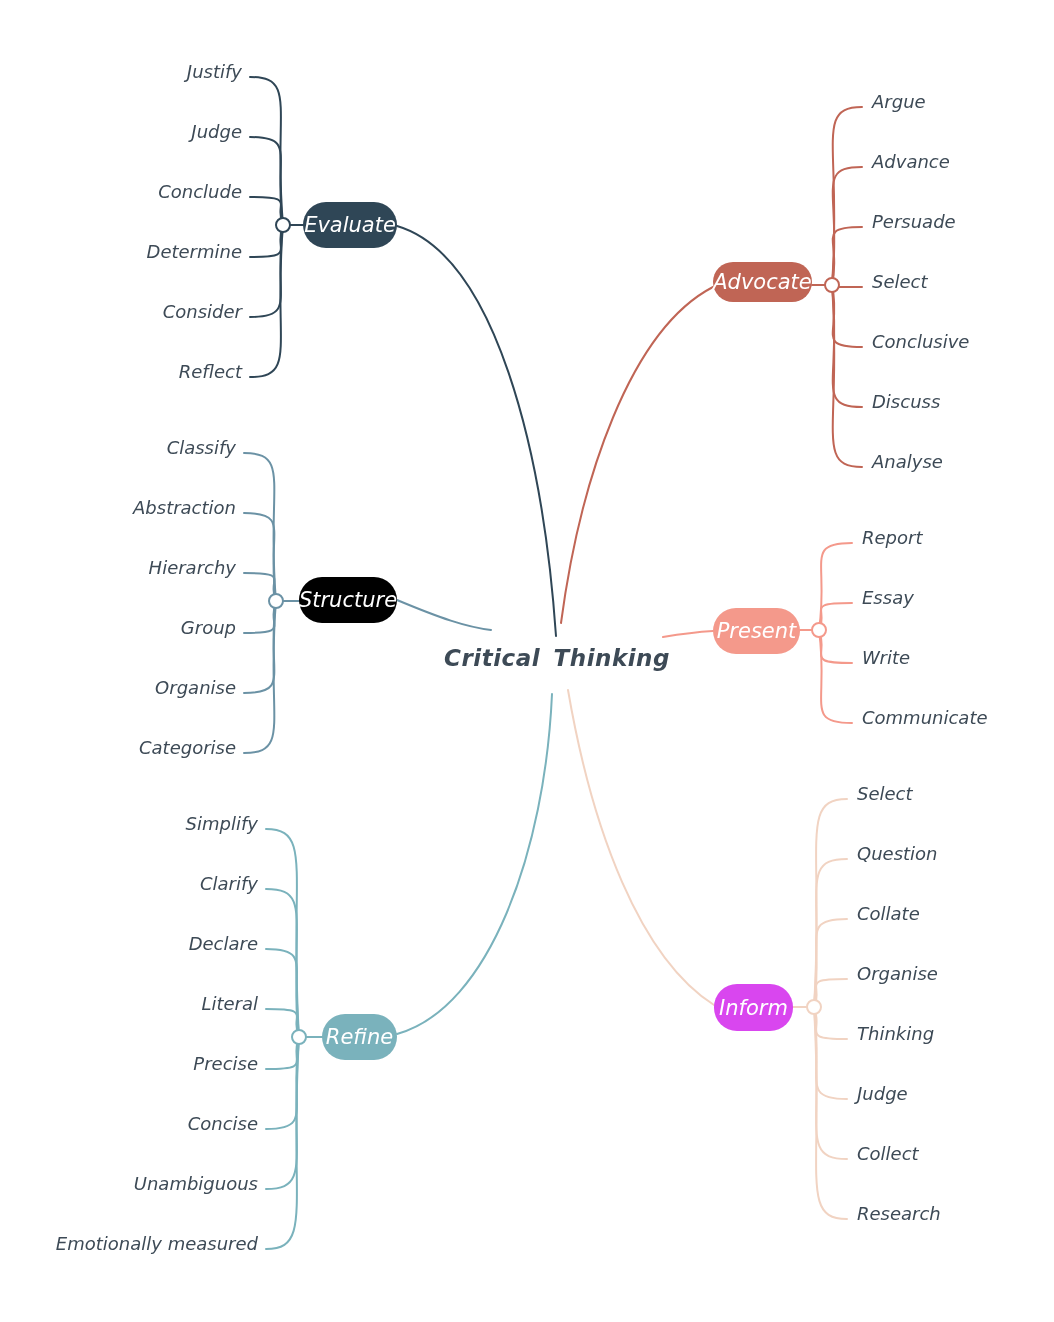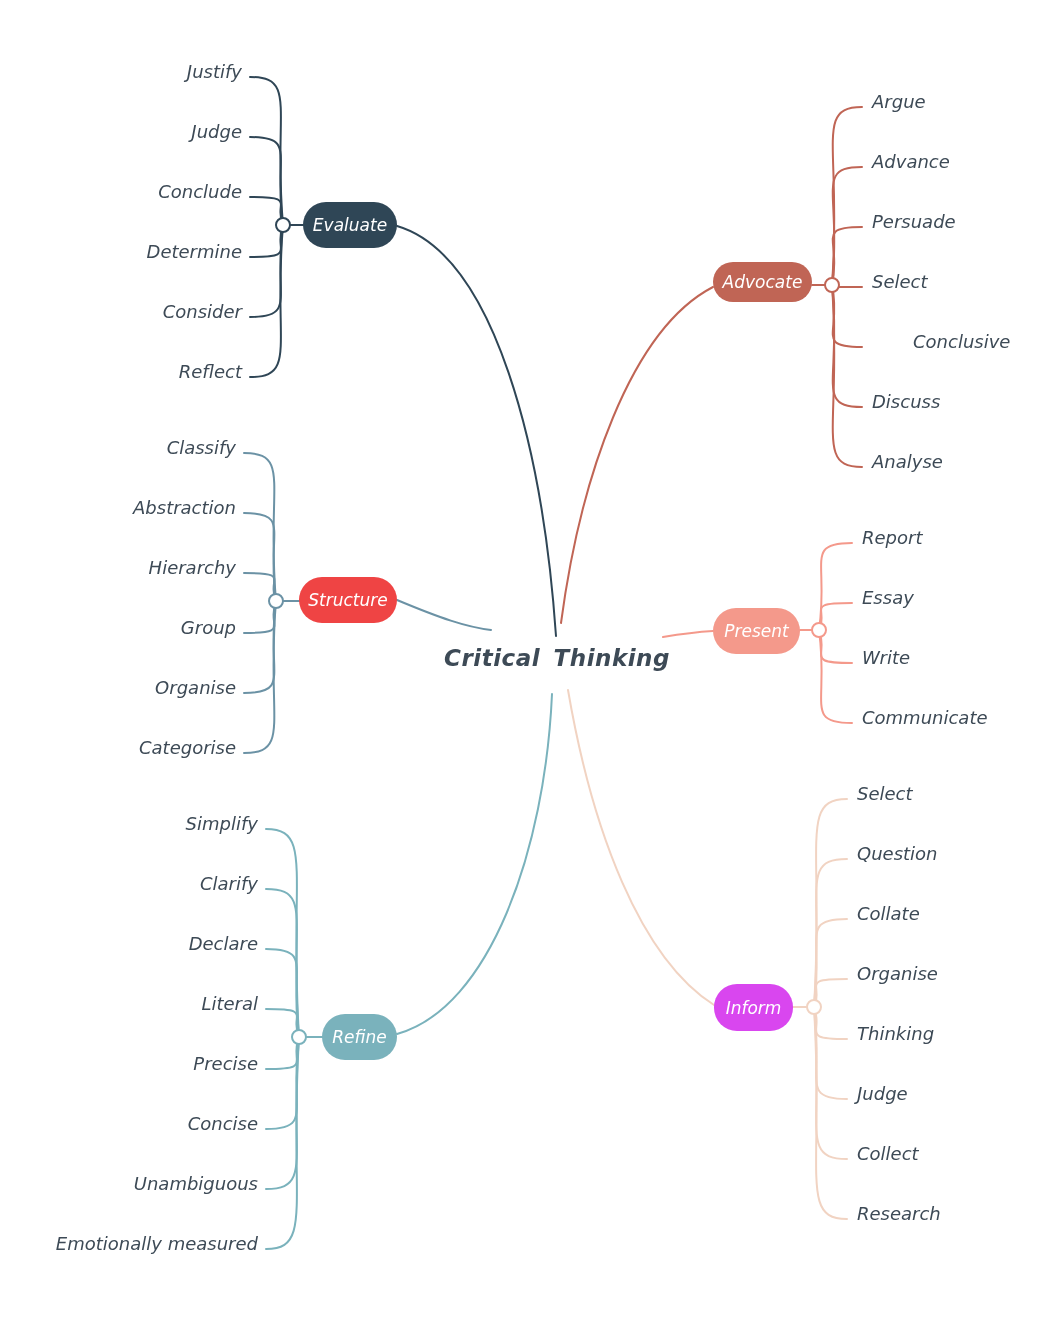--- a/index.html
+++ b/index.html
@@ -38,21 +38,21 @@
     font-style: italic;
     letter-spacing: 0.5px;
     word-spacing: 5px;
     white-space: nowrap;
     cursor: pointer;
   }
   .node {
     position: absolute;
     border-radius: 23px;
     color: #ffffff;
-    font-size: 17px;
+    font-size: 21px;
     font-style: italic;
     display: flex;
     align-items: center;
     justify-content: center;
     white-space: nowrap;
     cursor: pointer;
   }
   .child-label {
     position: absolute;
     height: 28px;
@@ -133,37 +133,37 @@
     <path d="M814,1007 C824,1079 799,1099 847,1099" stroke="#f1d3c2"></path>
     <path d="M814,1007 C824,1126 799,1159 847,1159" stroke="#f1d3c2"></path>
     <path d="M814,1007 C824,1172 799,1219 847,1219" stroke="#f1d3c2"></path>
     <circle cx="814" cy="1007" r="7" stroke="#f1d3c2"></circle>
   </svg>
 
   <div class="root-topic" style="left:557px; top:658px;">Critical Thinking</div>
 
   <div class="node" style="left: 303px; top: 202px; width: 94px; height: 46px; background-color: rgb(47, 70, 86);">Evaluate</div>
   <div class="node" style="left: 713px; top: 262px; width: 99px; height: 40px; background-color: rgb(192, 101, 85);">Advocate</div>
-  <div class="node" style="left: 299px; top: 577px; width: 98px; height: 46px; background-color: #ef4444;">Structure</div>
+  <div class="node" style="left: 299px; top: 577px; width: 98px; height: 46px; background-color: #000000;">Structure</div>
   <div class="node" style="left: 713px; top: 608px; width: 87px; height: 46px; background-color: rgb(244, 153, 139);">Present</div>
   <div class="node" style="left: 322px; top: 1014px; width: 75px; height: 46px; background-color: rgb(122, 178, 188);">Refine</div>
   <div class="node" style="left: 714px; top: 984px; width: 79px; height: 47px; background-color: #d946ef;">Inform</div>
 
   <div class="child-label left" style="right:812px; top:58px;">Justify</div>
   <div class="child-label left" style="right:812px; top:118px;">Judge</div>
   <div class="child-label left" style="right:812px; top:178px;">Conclude</div>
   <div class="child-label left" style="right:812px; top:238px;">Determine</div>
   <div class="child-label left" style="right:812px; top:298px;">Consider</div>
   <div class="child-label left" style="right:812px; top:358px;">Reflect</div>
 
   <div class="child-label right" style="left:872px; top:88px;">Argue</div>
   <div class="child-label right" style="left:872px; top:148px;">Advance</div>
   <div class="child-label right" style="left:872px; top:208px;">Persuade</div>
   <div class="child-label right" style="left:872px; top:268px;">Select</div>
-  <div class="child-label right" style="left:872px; top:328px;margin-left:41px;">Conclusive</div>
+  <div class="child-label right" style="left:872px; top:328px;">Conclusive</div>
   <div class="child-label right" style="left:872px; top:388px;">Discuss</div>
   <div class="child-label right" style="left:872px; top:448px;">Analyse</div>
 
   <div class="child-label left" style="right:818px; top:434px;">Classify</div>
   <div class="child-label left" style="right:818px; top:494px;">Abstraction</div>
   <div class="child-label left" style="right:818px; top:554px;">Hierarchy</div>
   <div class="child-label left" style="right:818px; top:614px;">Group</div>
   <div class="child-label left" style="right:818px; top:674px;">Organise</div>
   <div class="child-label left" style="right:818px; top:734px;">Categorise</div>
 

